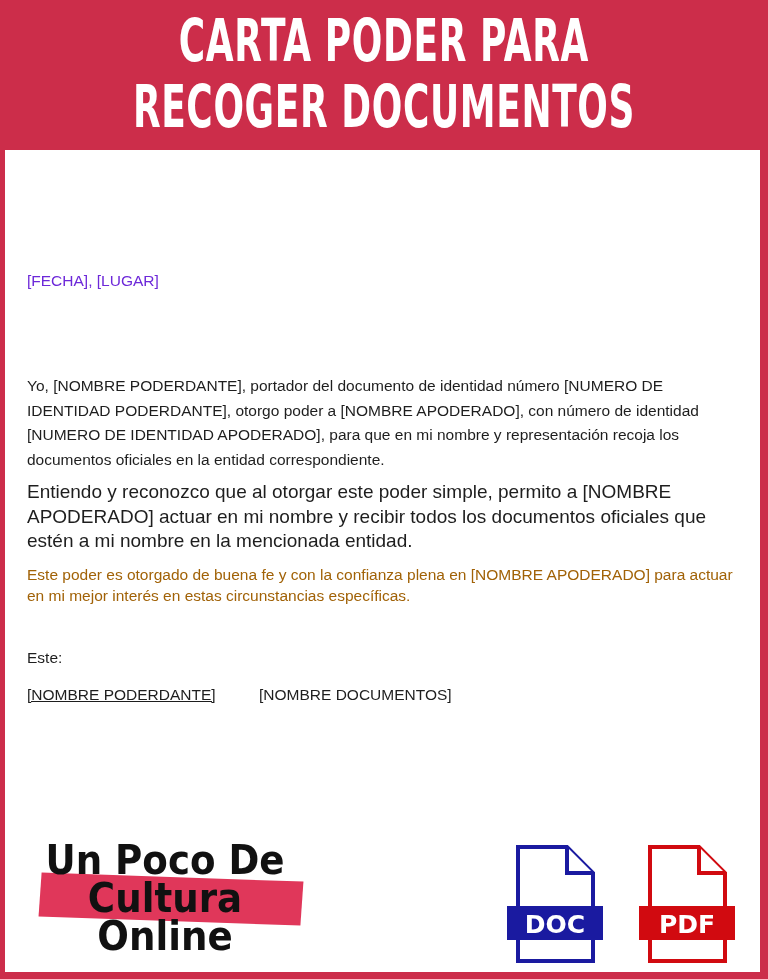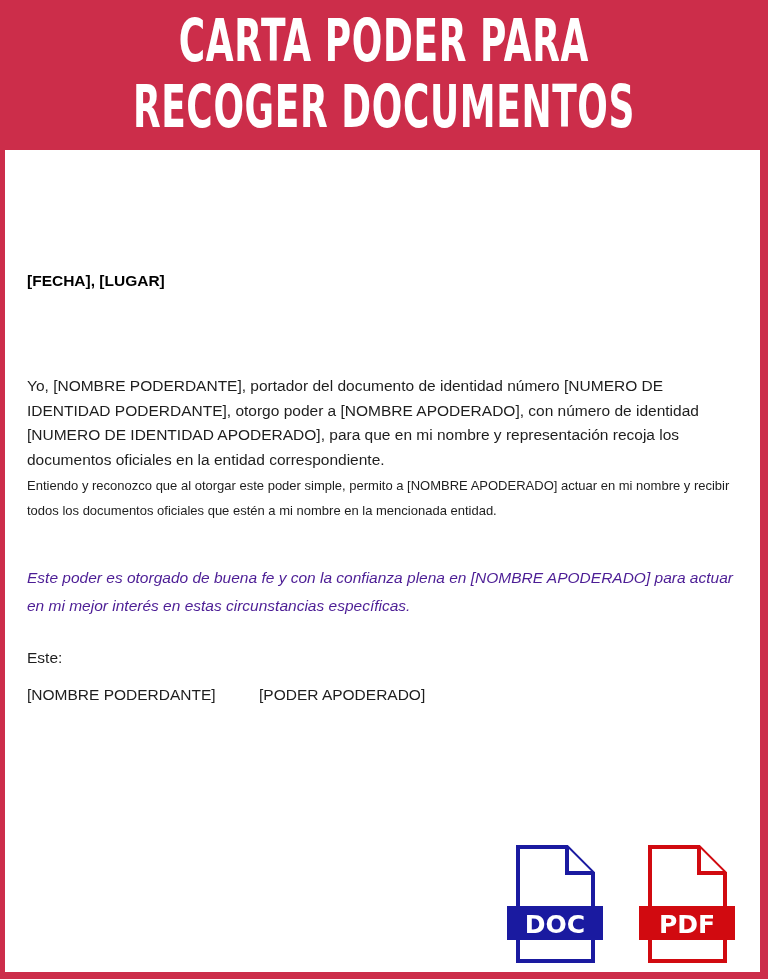--- a/index.html
+++ b/index.html
@@ -23,26 +23,26 @@
     font-size: 58px;
     line-height: 66px;
     letter-spacing: 1px;
     transform: scaleX(0.62);
     white-space: nowrap;
   }
   .paper {
     position: absolute; left: 5px; top: 150px; width: 755px; height: 822px;
     background: #ffffff;
   }
-  .date { position: absolute; left: 22px; top: 122px; font-size: 15.5px; color: #000000; font-weight: bold; }
+  .date { position: absolute; left: 22px; top: 122px; font-size: 15.5px; color: #6d28d9; }
   .p1 { position: absolute; left: 22px; top: 198px; width: 710px; font-size: 15.5px; line-height: 24.5px; color:#1e1e1e;margin-top:26px; }
-  .p2 { position: absolute; left: 22px; top: 311px; width: 710px; font-size: 13px; line-height: 24.5px; color:#1e1e1e; }
-  .p3 { position: absolute; left: 22px; top: 398px; width: 710px; font-size: 15.5px; line-height: 28px; color:#4c1d95;font-style:italic; }
+  .p2 { position: absolute; left: 22px; top: 311px; width: 710px; font-size: 19px; line-height: 24.5px; color:#1e1e1e; }
+  .p3 { position: absolute; left: 22px; top: 398px; width: 710px; font-size: 15.5px; line-height: 21px; color:#a16207; }
   .firma { position: absolute; left: 22px; top: 499px; font-size: 15.5px; color:#1e1e1e; }
-  .sig1 { position: absolute; left: 22px; top: 536px; font-size: 15.5px; color:#1e1e1e; }
+  .sig1 { position: absolute; left: 22px; top: 536px; font-size: 15.5px; color:#1e1e1e;text-decoration:underline; }
   .sig2 { position: absolute; left: 254px; top: 536px; font-size: 15.5px; color:#1e1e1e; }
 
   .logo { position: absolute; left: 25px; top: 690px; width: 270px; height: 125px; }
   .logo .stripe {
     position: absolute; left: 10px; top: 37px; width: 262px; height: 44px;
     background: #e0375a;
     transform: rotate(2deg) skewX(-2deg);
   }
   .logo .w {
     position: absolute; left: 0; width: 270px; text-align: center;
@@ -69,22 +69,28 @@
   <div class="line">RECOGER DOCUMENTOS</div>
 </div>
 
 <div class="paper">
   <div class="date">[FECHA], [LUGAR]</div>
   <p class="p1">Yo, [NOMBRE PODERDANTE], portador del documento de identidad número [NUMERO DE IDENTIDAD PODERDANTE], otorgo poder a [NOMBRE APODERADO], con número de identidad [NUMERO DE IDENTIDAD APODERADO], para que en mi nombre y representación recoja los documentos oficiales en la entidad correspondiente.</p>
   <p class="p2">Entiendo y reconozco que al otorgar este poder simple, permito a [NOMBRE APODERADO] actuar en mi nombre y recibir todos los documentos oficiales que estén a mi nombre en la mencionada entidad.</p>
   <p class="p3">Este poder es otorgado de buena fe y con la confianza plena en [NOMBRE APODERADO] para actuar en mi mejor interés en estas circunstancias específicas.</p>
   <div class="firma">Este:</div>
   <div class="sig1">[NOMBRE PODERDANTE]</div>
-  <div class="sig2">[PODER APODERADO]</div>
+  <div class="sig2">[NOMBRE DOCUMENTOS]</div>
 
+  <div class="logo">
+    <div class="stripe"></div>
+    <div class="w w1">Un Poco De</div>
+    <div class="w w2">Cultura</div>
+    <div class="w w3">Online</div>
+  </div>
 
   <div class="ficon pdf-icon">
     <svg width="100" height="120" viewBox="0 0 100 120">
       <path d="M13 3 H62 L88 29 V117 H13 Z" fill="#ffffff" stroke="#d10a10" stroke-width="4"></path>
       <path d="M62 3 V29 H88" fill="#ffffff" stroke="#d10a10" stroke-width="4"></path>
       <rect x="2" y="62" width="96" height="34" fill="#d10a10"></rect>
       <text x="50" y="89" text-anchor="middle" fill="#ffffff" font-family="DejaVu Sans, sans-serif" font-weight="bold" font-size="25">PDF</text>
     </svg>
   </div>
 

